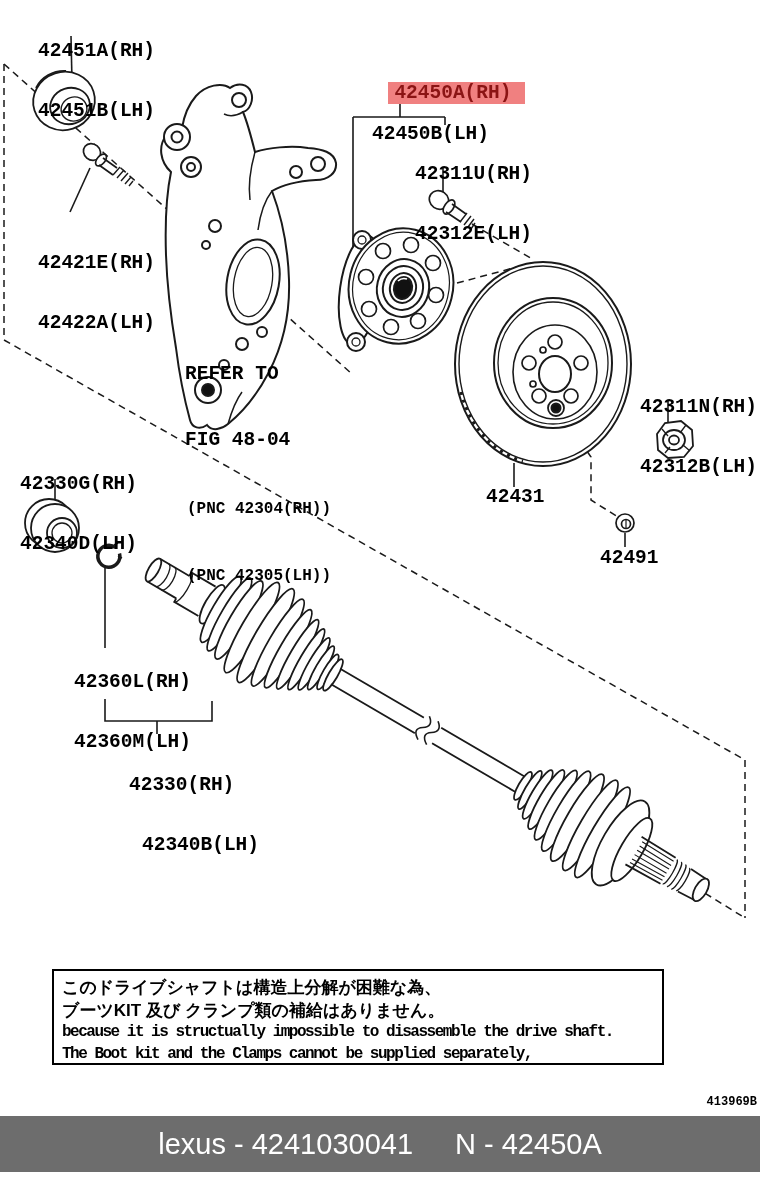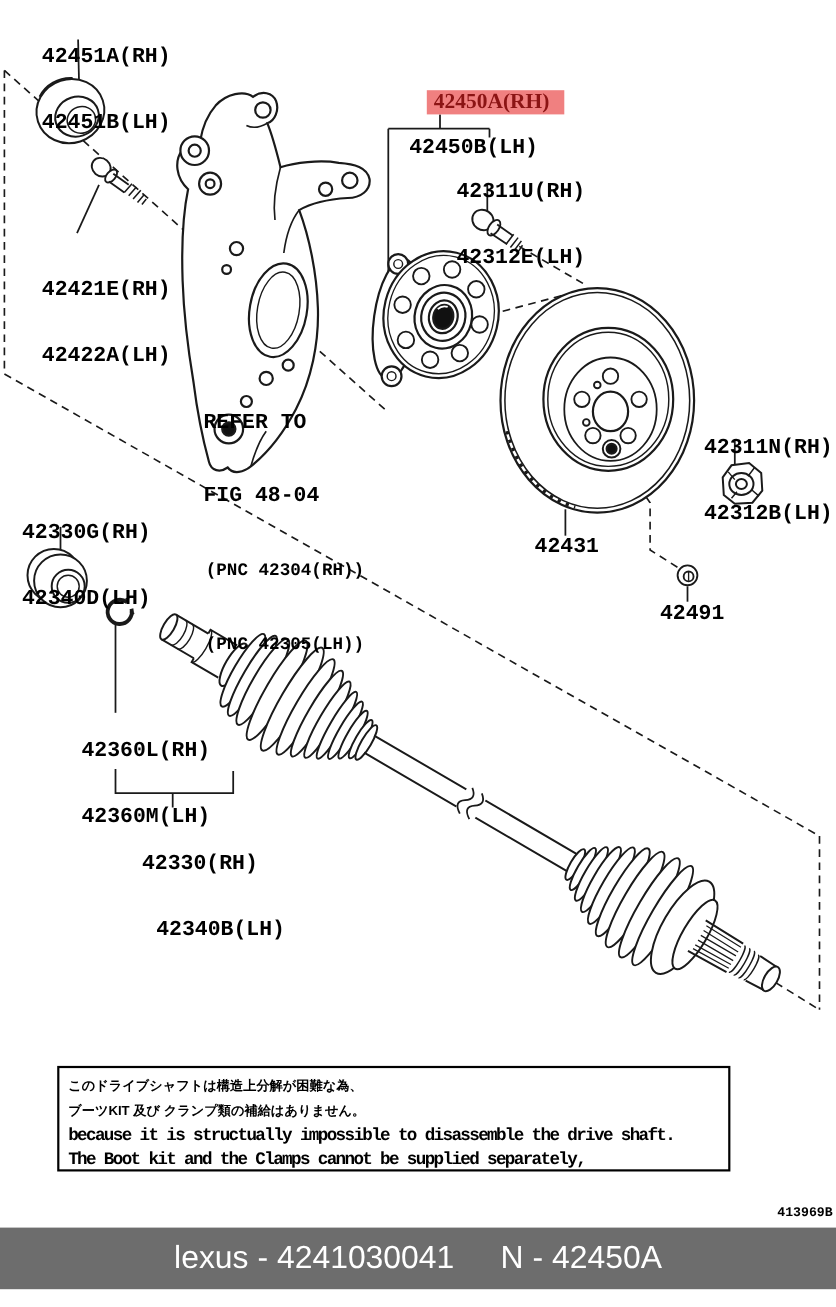--- a/index.html
+++ b/index.html
@@ -3,26 +3,26 @@
 <meta charset="utf-8">
 <style>
   html,body{margin:0;padding:0;}
   .page{position:relative;width:760px;height:1188px;background:#fff;overflow:hidden;
         font-family:"Liberation Mono","DejaVu Sans Mono",monospace;}
   svg{position:absolute;left:0;top:0;}
   .lbl{position:absolute;font-weight:bold;font-size:19.5px;line-height:20px;
        color:#000;white-space:pre;}
   .lbl-sm{font-size:16px;line-height:23px;}
   .hl{display:inline-block;background:var(--highlight-bg,#f08080);
-      color:var(--highlight-text,#8b1414);padding:1px 14px 1px 6px;margin-left:-1px;font-family:Liberation Serif, serif;}
+      color:var(--highlight-text,#8b1414);padding:1px 14px 1px 6px;margin-left:-1px;}
   .ind{padding-left:6px;}
   .notes{position:absolute;left:52px;top:969px;width:612px;height:96px;
          border:2px solid #000;box-sizing:border-box;padding:5px 8px;background:#fff;}
   .notes .jp{font-family:"Liberation Sans","DejaVu Sans",sans-serif;
-             font-weight:bold;font-size:12px;line-height:23px;white-space:pre;}
+             font-weight:bold;font-size:17px;line-height:23px;white-space:pre;}
   .notes .en{font-family:"Liberation Mono","DejaVu Sans Mono",monospace;
              font-weight:bold;font-size:16px;line-height:20px;letter-spacing:-1.5px;white-space:pre;}
   .draw-no{position:absolute;right:3px;top:1095px;font-weight:bold;font-size:12px;color:#000;}
   .footer{position:absolute;left:0;top:1116px;width:760px;height:56px;
           background:var(--footer-bg,#6d6d6d);display:flex;align-items:center;
           justify-content:center;gap:42px;
           font-family:"Liberation Sans","DejaVu Sans",sans-serif;
           font-size:29px;color:var(--footer-text,#fff);}
 </style>
 </head>
@@ -240,21 +240,21 @@
 <div class="lbl" style="left:415px;top:124px;">
   <div>42311U(RH)</div>
   <div>42312E(LH)</div>
 </div>
 
 <div class="lbl" style="left:38px;top:213px;">
   <div>42421E(RH)</div>
   <div>42422A(LH)</div>
 </div>
 
-<div class="lbl" style="left:185px;top:329px;line-height:22px;">
+<div class="lbl" style="left:185px;top:319px;line-height:22px;">
   <div>REFER TO</div>
   <div>FIG 48-04</div>
   <div class="lbl-sm" style="margin-top:3px;padding-left:2px;">(PNC 42304(RH))</div>
   <div class="lbl-sm" style="padding-left:2px;">(PNC 42305(LH))</div>
 </div>
 
 <div class="lbl" style="left:20px;top:434px;">
   <div>42330G(RH)</div>
   <div>42340D(LH)</div>
 </div>

